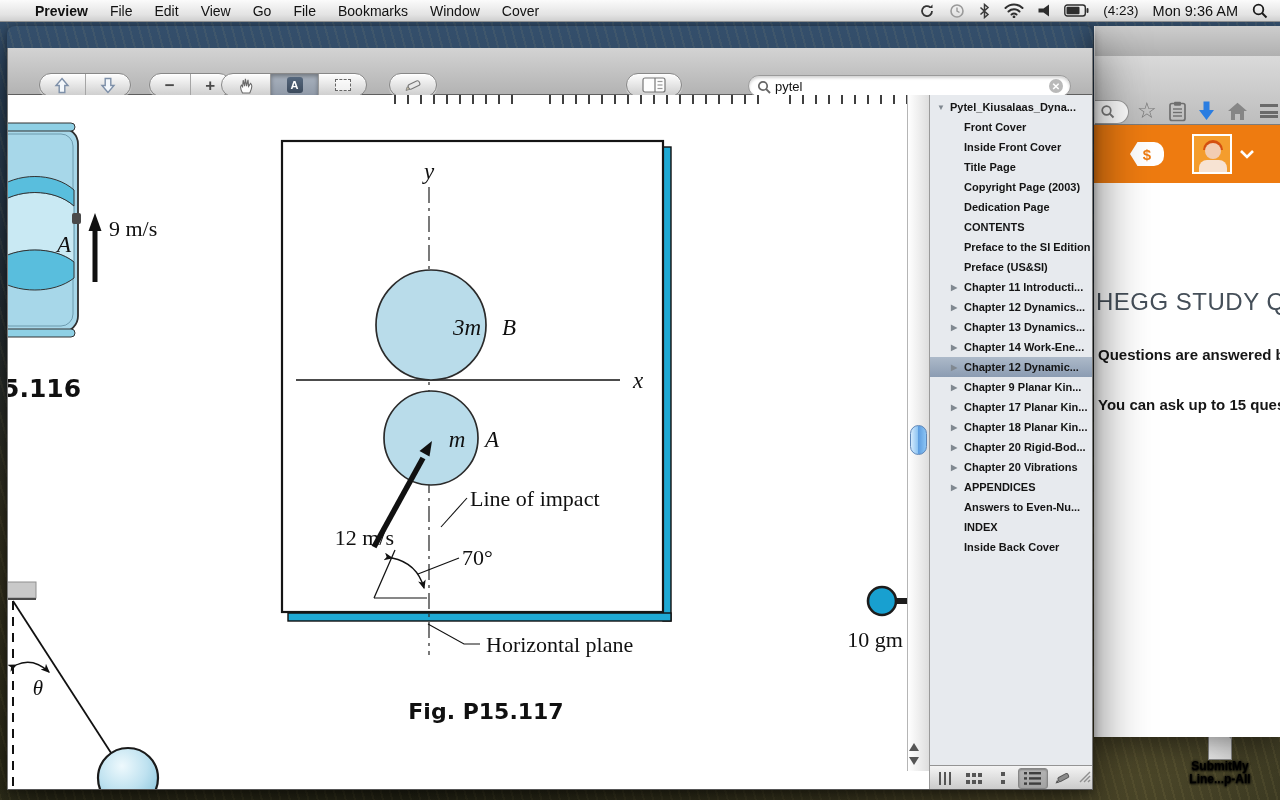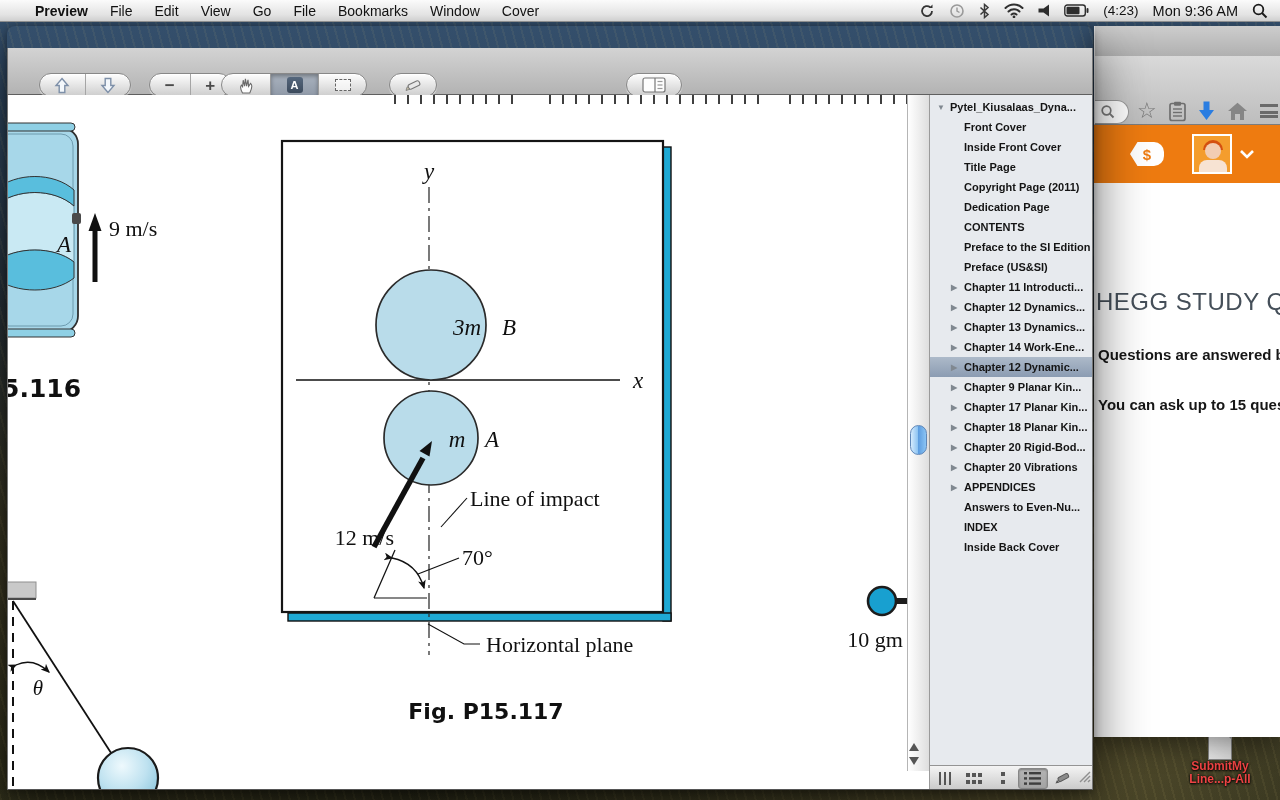--- a/index.html
+++ b/index.html
@@ -128,21 +128,21 @@
   .avatar { margin-left:28px; width:40px; height:40px; border:2px solid #fff; background:#f49d2d; position:relative; overflow:hidden; }
   .avatar .head { position:absolute; left:11px; top:7px; width:16px; height:16px; border-radius:50%; background:#f2cdb2; }
   .avatar .hair { position:absolute; left:9px; top:4px; width:20px; height:10px; border-radius:10px 10px 0 0; background:#d4500f; }
   .avatar .torso { position:absolute; left:5px; top:24px; width:28px; height:16px; border-radius:8px 8px 0 0; background:#f7e3d3; }
   .bcontent { left:0; top:157px; width:186px; height:554px; background:#fff; overflow:hidden; }
   .chegg-head { left:2px; top:105px; font-size:24px; color:#454f59; white-space:nowrap; letter-spacing:.5px; }
   .chegg-l1 { left:4px; top:163px; font-size:15px; font-weight:700; color:#161616; white-space:nowrap; }
   .chegg-l2 { left:4px; top:213px; font-size:15px; font-weight:700; color:#161616; white-space:nowrap; }
 
   
-  .deskicon { left:1160px; top:732px; width:120px; text-align:center; z-index:5; color:#ef4444; }
+  .deskicon { left:1160px; top:732px; width:120px; text-align:center; z-index:5; color:#000000; }
   .deskicon .page { margin:0 auto; width:24px; height:28px; background:linear-gradient(135deg,#fdfdfd,#d8d8d8); border:1px solid #888; position:relative; }
   .deskicon .page:before { content:""; position:absolute; right:-1px; top:-1px; border-style:solid; border-width:0 8px 8px 0; border-color:transparent #9e9e9e transparent transparent; }
   .deskicon .lbl { font-size:12px; font-weight:700; line-height:13px; text-shadow:0 1px 2px #000, 0 0 3px #000; }
 
   
   svg text { fill:#101010; }
   .ser { font-family:"Liberation Serif", serif; font-size:22px; }
   .ser-it { font-family:"Liberation Serif", serif; font-style:italic; font-size:23px; }
   .capt { font-family:"DejaVu Sans", sans-serif; font-weight:700; font-size:22px; }
   .bignum { font-family:"DejaVu Sans", sans-serif; font-weight:700; font-size:25px; }
@@ -311,20 +311,28 @@
             <rect x="1" y="1" width="22" height="14" rx="2" fill="#fdfdfd" stroke="#777" stroke-width="1.2"></rect>
             <line x1="13" y1="1" x2="13" y2="15" stroke="#777" stroke-width="1.2"></line>
             <line x1="15.5" y1="4.5" x2="20.5" y2="4.5" stroke="#999" stroke-width="1.2"></line>
             <line x1="15.5" y1="8" x2="20.5" y2="8" stroke="#999" stroke-width="1.2"></line>
             <line x1="15.5" y1="11.5" x2="20.5" y2="11.5" stroke="#999" stroke-width="1.2"></line>
           </svg>
       </div>
     </div>
     <div class="abs tlabel" style="left:618px;width:56px">Sidebar</div>
 
+    <div class="abs searchbox">
+      <svg class="abs" style="left:8px;top:4px" width="15" height="15" viewBox="0 0 15 15">
+          <circle cx="6" cy="6" r="4.2" fill="none" stroke="#666" stroke-width="1.7"></circle>
+          <line x1="9.2" y1="9.2" x2="13" y2="13" stroke="#666" stroke-width="1.9"></line>
+        </svg>
+      <span class="q">pytel</span>
+      <span class="clearbtn">✕</span>
+    </div>
     <div class="abs tlabel" style="left:880px;width:120px">Search</div>
   </div>
 
   <div class="abs pcontent">
 
     <div class="abs pdfpane">
       <div class="abs cropline" style="left:386px;width:130px"></div>
       <div class="abs cropline" style="left:541px;width:215px"></div>
       <div class="abs cropline" style="left:781px;width:118px"></div>
 
@@ -427,21 +435,21 @@
           <div class="toc-row">
     <span class="disc"></span>
             <span class="lbl">Inside Front Cover</span>
   </div>
           <div class="toc-row">
     <span class="disc"></span>
             <span class="lbl">Title Page</span>
   </div>
           <div class="toc-row">
     <span class="disc"></span>
-            <span class="lbl">Copyright Page (2011)</span>
+            <span class="lbl">Copyright Page (2003)</span>
   </div>
           <div class="toc-row">
     <span class="disc"></span>
             <span class="lbl">Dedication Page</span>
   </div>
           <div class="toc-row">
     <span class="disc"></span>
             <span class="lbl">CONTENTS</span>
   </div>
           <div class="toc-row">

